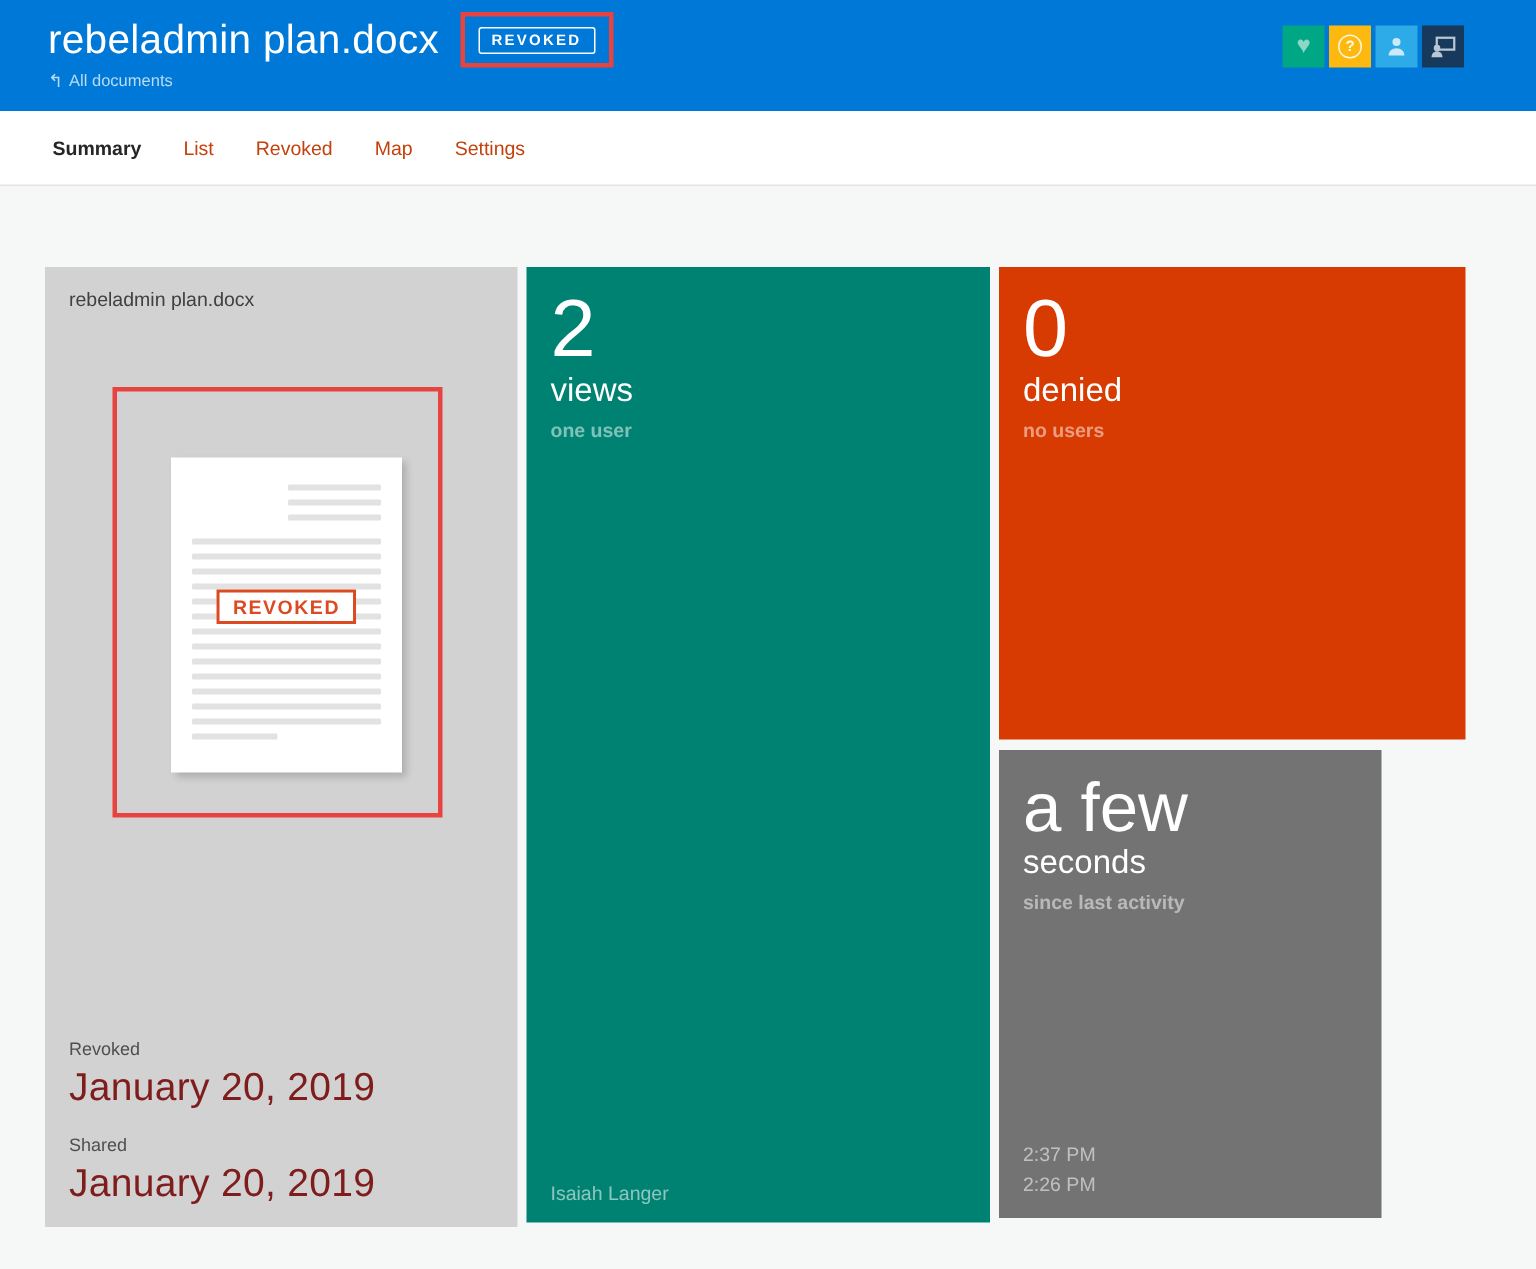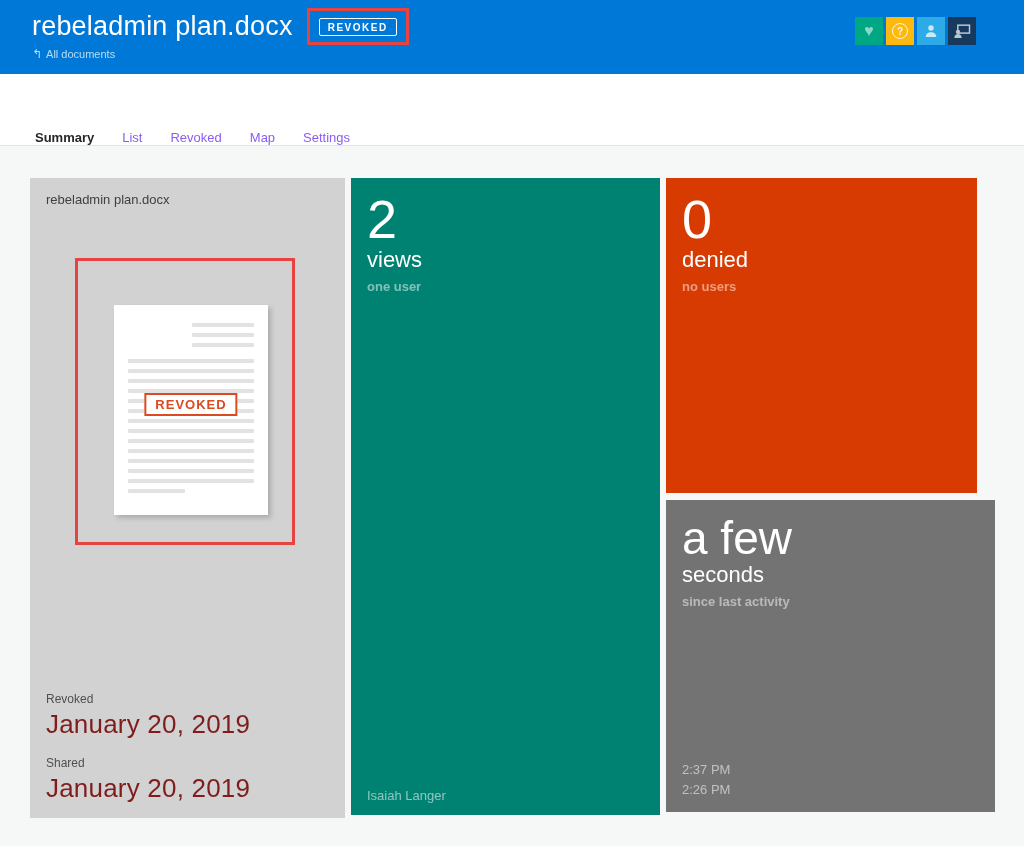--- a/index.html
+++ b/index.html
@@ -31,23 +31,23 @@
   .hicon-heart { background:#00a784; }
   .hicon-help  { background:#fdb910; }
   .hicon-profile { background:#2dabe8; }
   .hicon-present { background:#17395c; }
   .heart-glyph { color:rgba(255,255,255,.55); font-size:16px; line-height:1; }
   .help-circle { width:16px; height:16px; border:1.5px solid rgba(255,255,255,.85); border-radius:50%;
     display:flex; align-items:center; justify-content:center;
     color:rgba(255,255,255,.9); font-size:10px; font-weight:700; }
 
   
-  .tabbar { height:72px; background:#ffffff; border-bottom:1px solid #e4e4e4;
-    display:flex; align-items:flex-end; padding-left:35px; gap:28px; }
-  .tab { font-size:13px; color:#8b5cf6; cursor:pointer; }
+  .tabbar { height:50px; background:#ffffff; border-bottom:1px solid #e4e4e4;
+    display:flex; align-items:center; padding-left:35px; gap:28px; }
+  .tab { font-size:13px; color:#c2410c; cursor:pointer; }
   .tab.active { color:#262626; font-weight:700; }
 
   
   .tiles { position:absolute; top:178px; left:30px; display:flex; gap:6px; }
   .tile { position:relative; padding:14px 16px; color:#ffffff; }
 
   .tile-document { width:315px; height:640px; background:#d2d2d2; color:#404040; }
   .doc-title { font-size:13px; color:#404040; }
   .doc-annotation { position:absolute; left:45px; top:80px; width:220px; height:287px;
     border:3px solid #e74340; }
@@ -62,21 +62,21 @@
     background:#ffffff; border:2px solid #dc4a21; color:#dc4a21;
     font-size:13px; font-weight:700; letter-spacing:1px; padding:2px 9px; white-space:nowrap; }
   .doc-dates { position:absolute; left:16px; bottom:14px; }
   .date-block + .date-block { margin-top:16px; }
   .date-label { font-size:12px; color:#4f4f4f; margin-bottom:3px; }
   .date-value { font-size:26px; color:#7f1d1d; letter-spacing:.2px; }
 
   .tile-views { width:309px; height:637px; background:#008272; }
   .col-right { width:311px; display:flex; flex-direction:column; gap:7px; }
   .tile-denied { width:311px; height:315px; background:#d83b01; }
-  .tile-activity { width:329px; height:312px; background:#737373; }
+  .tile-activity { width:255px; height:312px; background:#737373; }
 
   .tile-value { font-size:54px; font-weight:200; line-height:1.02; }
   .tile-value-words { font-size:46px; font-weight:200; line-height:1.05; }
   .tile-label { font-size:22px; font-weight:400; }
   .tile-label-bold { font-size:22px; font-weight:400; }
   .tile-sublabel { font-size:13px; margin-top:6px; color:rgba(255,255,255,.5);font-weight:bold; }
   .tile-footer { position:absolute; left:16px; bottom:12px; font-size:13px; color:rgba(255,255,255,.55); }
   .tile-footer div { line-height:1.55; }
 </style>
 </head>

